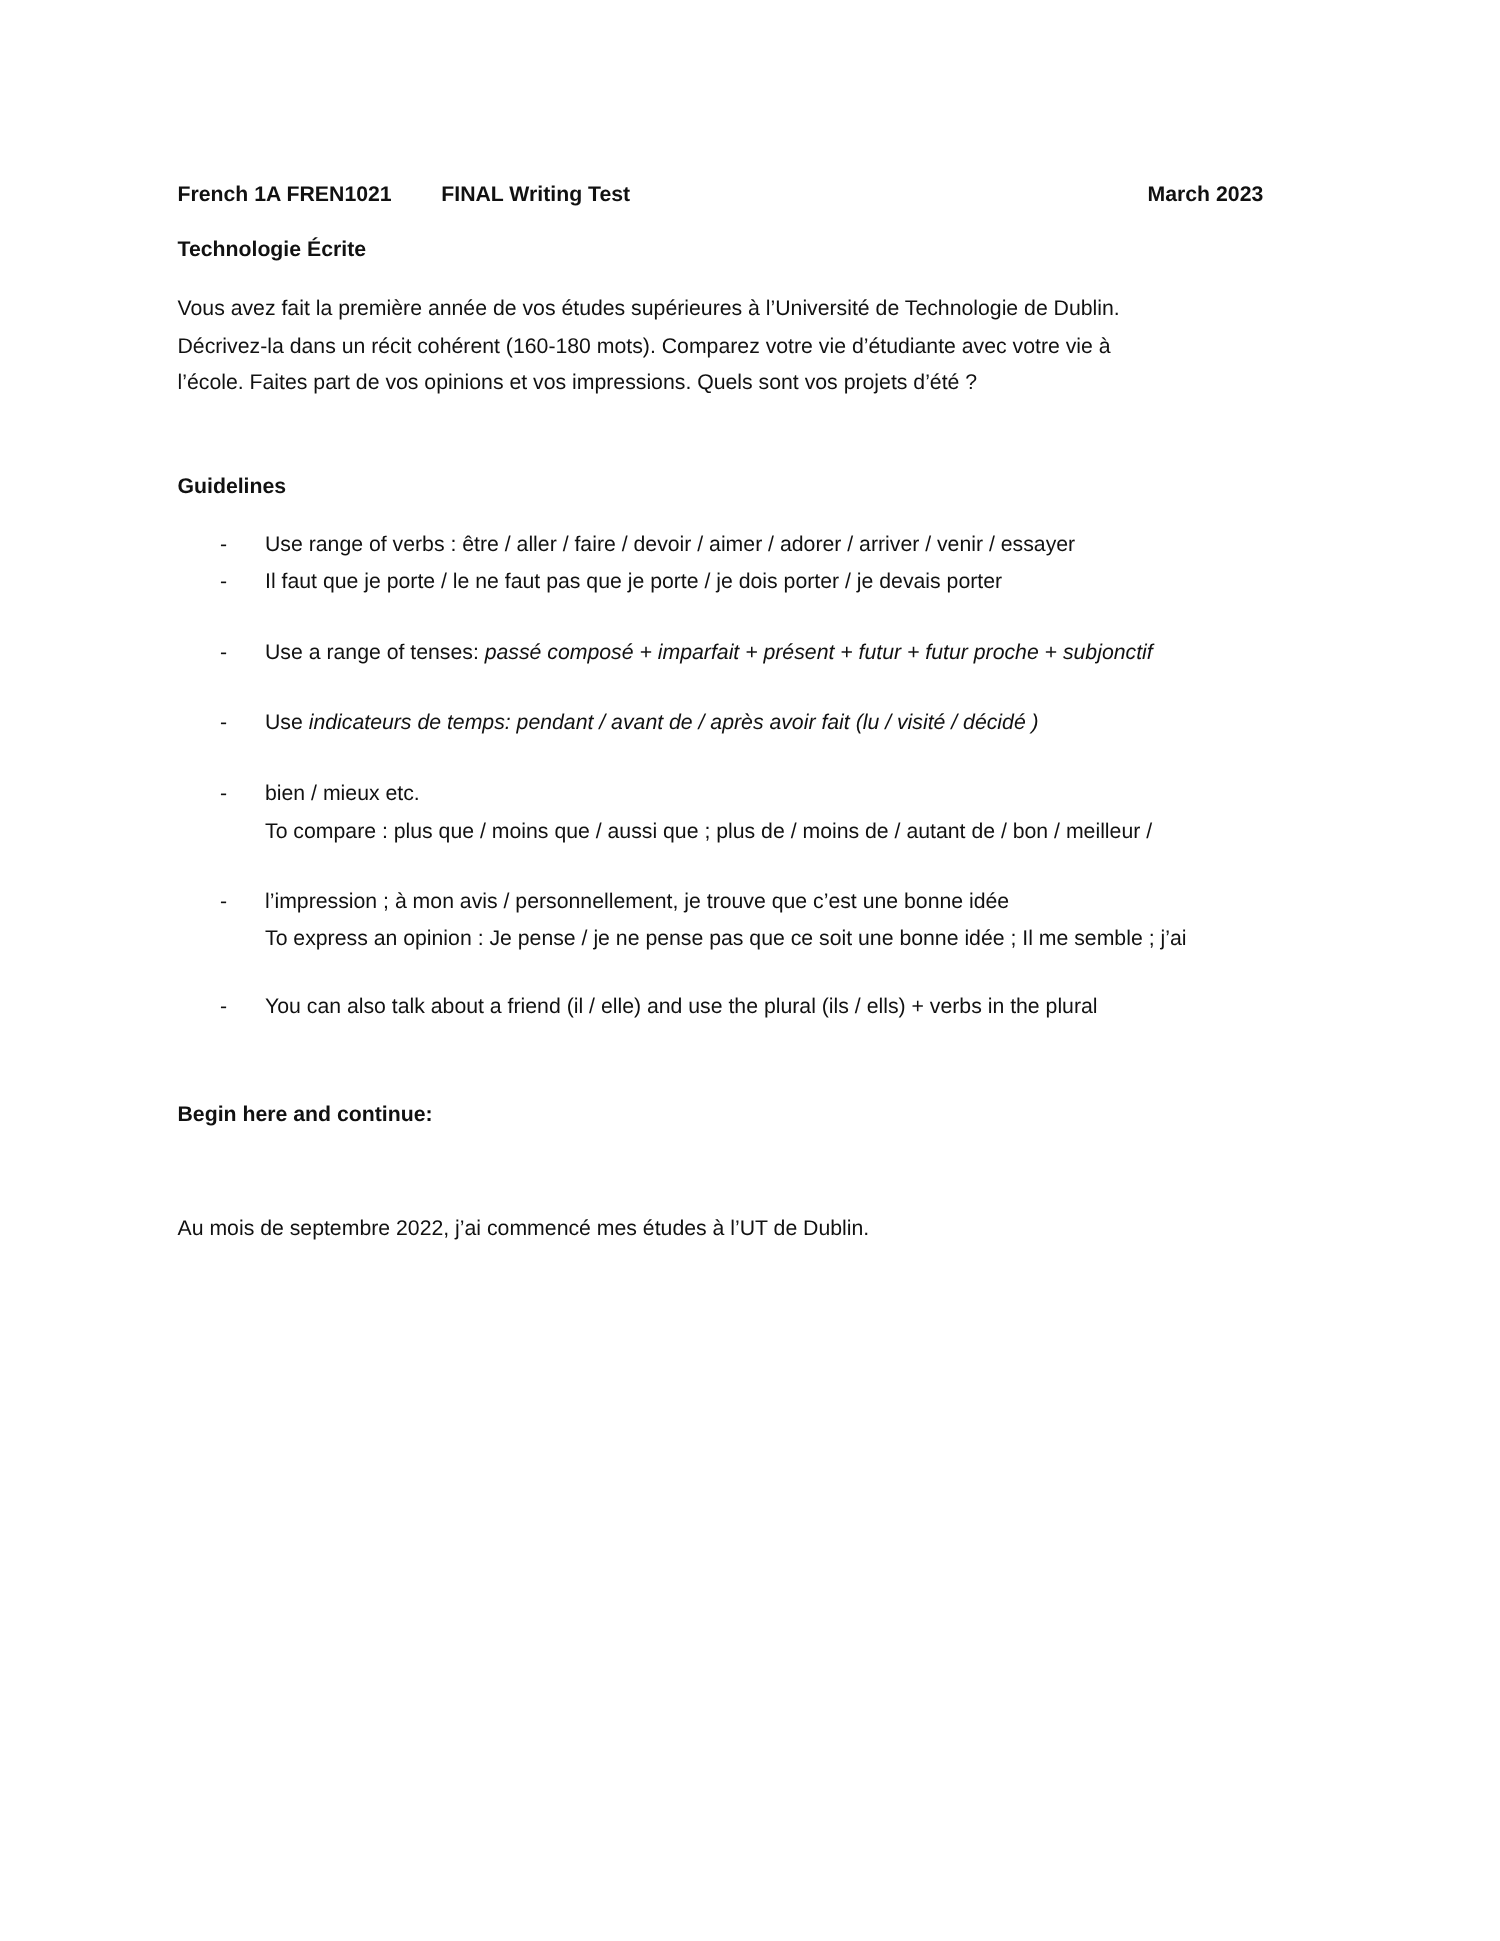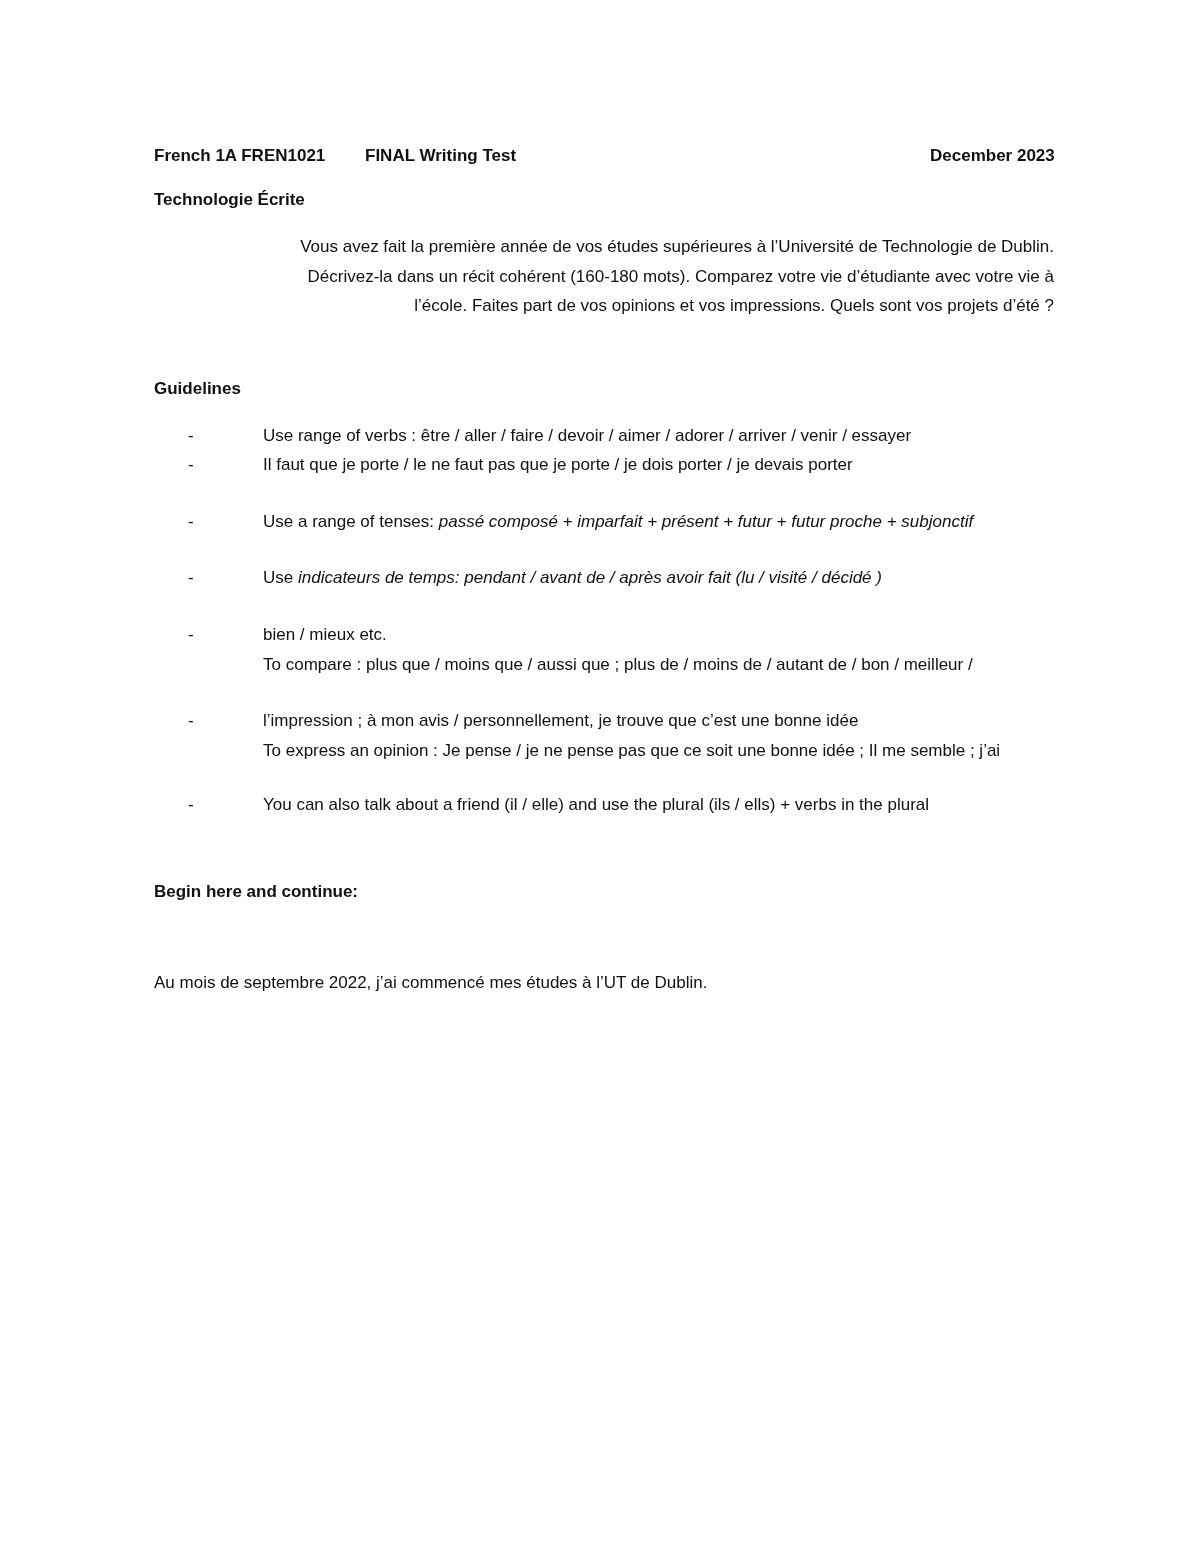--- a/index.html
+++ b/index.html
@@ -10,67 +10,65 @@
     body {
       width: 1200px;
       height: 1553px;
       position: relative;
       font-family: "Liberation Sans", sans-serif;
       color: #111111;
       font-size: 17px;
     }
     .page {
       position: absolute;
-      left: 12px; top: 0;
+      left: 0; top: 0;
       width: 1084px; height: 1553px;
     }
     .abs { position: absolute; white-space: nowrap; }
     .bold { font-weight: bold; }
     .header-left { left: 142px; top: 146px; }
     .header-mid { left: 353px; top: 146px; }
     .header-right { left: 918px; top: 146px; }
     .subtitle { left: 142px; top: 190px; }
     .prompt {
       position: absolute;
       left: 142px; top: 232px;
       width: 900px;
       line-height: 29.5px;
-      text-align: right;
     }
     .prompt-line { display: block; white-space: nowrap; }
     .guidelines-heading { left: 142px; top: 379px; }
     .bullet {
       position: absolute;
       left: 176px;
       width: 900px;
       line-height: 29.5px;
     }
     .bullet .dash {
       position: absolute;
       left: 0; top: 0;
     }
     .bullet .btext {
       position: absolute;
       left: 36px; top: 0;
       width: 860px;
-      margin-left: 39px;
     }
     .bullet .bline { display: block; white-space: nowrap; }
     .it { font-style: italic; }
     .begin-heading { left: 142px; top: 882px; }
     .begin-text { left: 142px; top: 926px; margin-top: 47px; }
   </style>
 </head>
 <body>
 
 <div class="page">
 
   <div class="abs bold header-left">French 1A FREN1021</div>
   <div class="abs bold header-mid">FINAL Writing Test</div>
-  <div class="abs bold header-right">December 2023</div>
+  <div class="abs bold header-right">March 2023</div>
 
   <div class="abs bold subtitle">Technologie Écrite</div>
 
   <div class="prompt">
     <span class="prompt-line">Vous avez fait la première année de vos études supérieures à l’Université de Technologie de Dublin.</span>
     <span class="prompt-line">Décrivez-la dans un récit cohérent (160-180 mots).  Comparez votre vie d’étudiante avec votre vie à</span>
     <span class="prompt-line">l’école.  Faites part de vos opinions et vos impressions.  Quels sont vos projets d’été ?</span>
   </div>
 
   <div class="abs bold guidelines-heading">Guidelines</div>

